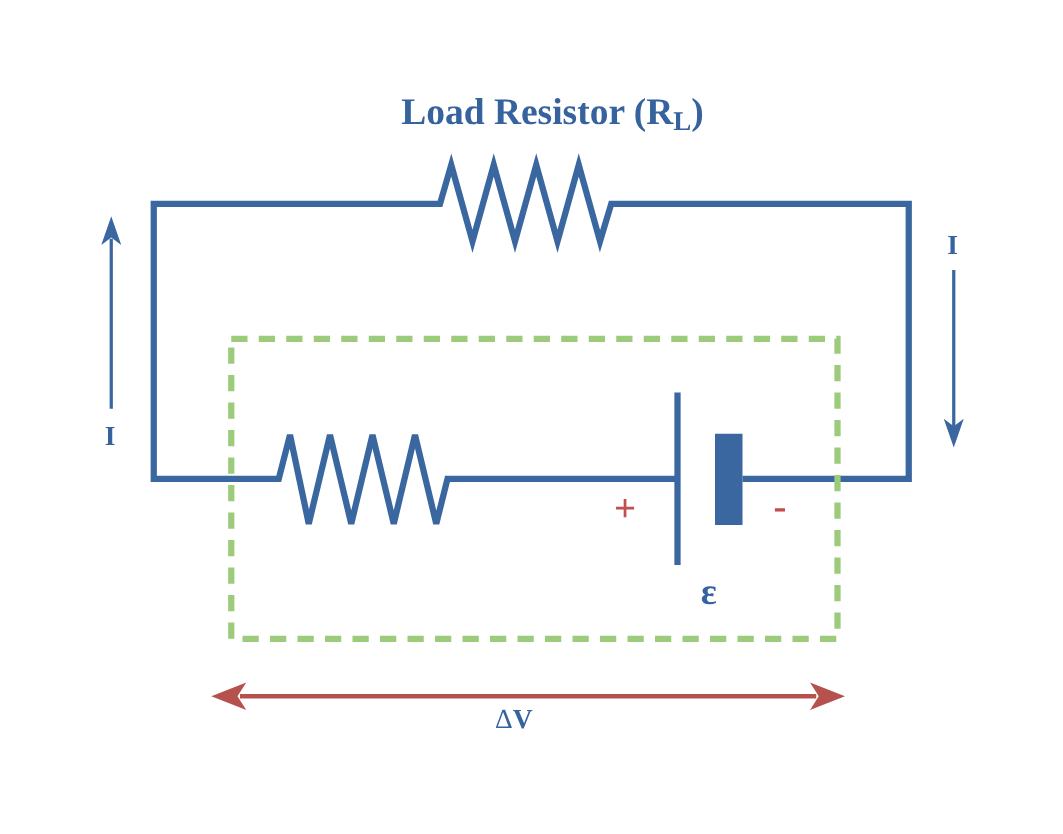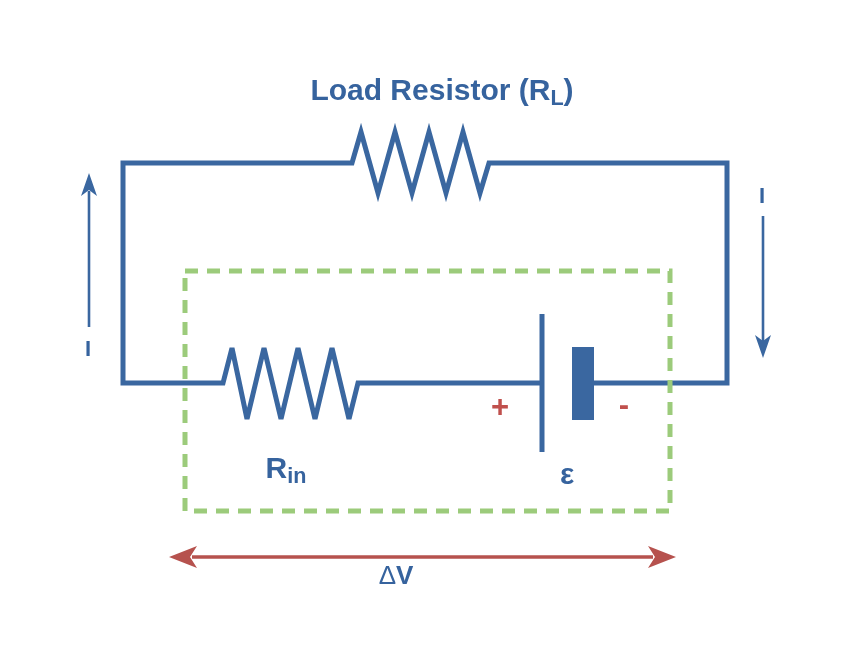--- a/index.html
+++ b/index.html
@@ -22,31 +22,31 @@
 
   .wire{stroke:var(--wire-blue);stroke-width:5;fill:none;stroke-linejoin:miter;stroke-linecap:butt;}
   .plate-thin{stroke:var(--wire-blue);stroke-width:5;fill:none;}
   .plate-thick{fill:var(--wire-blue);}
   .cur-line{stroke:var(--wire-blue);stroke-width:2.6;fill:none;}
   .cur-head{fill:var(--wire-blue);}
   .boundary{stroke:var(--boundary-green);stroke-width:5;fill:none;stroke-dasharray:13 9;}
   .red-line{stroke:var(--arrow-red);stroke-width:3.5;fill:none;}
   .red-head{fill:var(--arrow-red);}
 
-  .label{position:absolute;color:var(--text-blue);text-align:center;white-space:nowrap;}
+  .label{position:absolute;color:var(--text-blue);text-align:center;white-space:nowrap;font-family:Liberation Serif, serif;}
   .title{left:292px;top:72px;width:300px;font-size:30px;font-weight:bold;line-height:36px;}
   .sub{font-size:0.72em;vertical-align:-0.22em;}
   .i-left{left:73px;top:336px;width:30px;font-size:22px;font-weight:bold;}
   .i-right{left:747px;top:183px;width:30px;font-size:22px;font-weight:bold;}
   .r-in{left:236px;top:451px;width:100px;font-size:30px;font-weight:bold;line-height:34px;}
   .battery{left:357px;top:472px;width:160px;font-size:30px;font-weight:bold;line-height:34px;letter-spacing:1px;}
   .plus{left:483px;top:390px;width:34px;font-size:31px;font-weight:bold;color:var(--terminal-red);line-height:34px;}
   .minus{left:607px;top:388px;width:34px;font-size:31px;font-weight:bold;color:var(--terminal-red);line-height:34px;}
   .emf{left:547px;top:457px;width:40px;font-size:30px;font-weight:600;line-height:34px;}
-  .delta-v{left:356px;top:560px;width:80px;font-size:26px;line-height:30px;}
+  .delta-v{left:371px;top:560px;width:80px;font-size:22px;line-height:30px;}
   .delta-v .dv-delta{font-weight:500;}
   .delta-v .dv-v{font-weight:bold;}
 </style>
 </head>
 <body>
 
 <div class="stage">
 
   <svg width="850" height="667" viewBox="0 0 850 667">
 
@@ -70,23 +70,20 @@
     <polygon class="red-head" points="676,557 648,546 655,557 648,568"></polygon>
   </svg>
 
   <div class="label title">
     <span>Load Resistor (R</span><span class="sub">L</span><span>)</span>
   </div>
 
   <div class="label i-left">I</div>
   <div class="label i-right">I</div>
 
-  <div class="label r-in">
-    <span>R</span><span class="sub">in</span>
-  </div>
 
 
   <div class="label plus">+</div>
   <div class="label minus">-</div>
 
   <div class="label emf">ε</div>
 
   <div class="label delta-v">
     <span class="dv-delta">Δ</span><span class="dv-v">V</span>
   </div>

